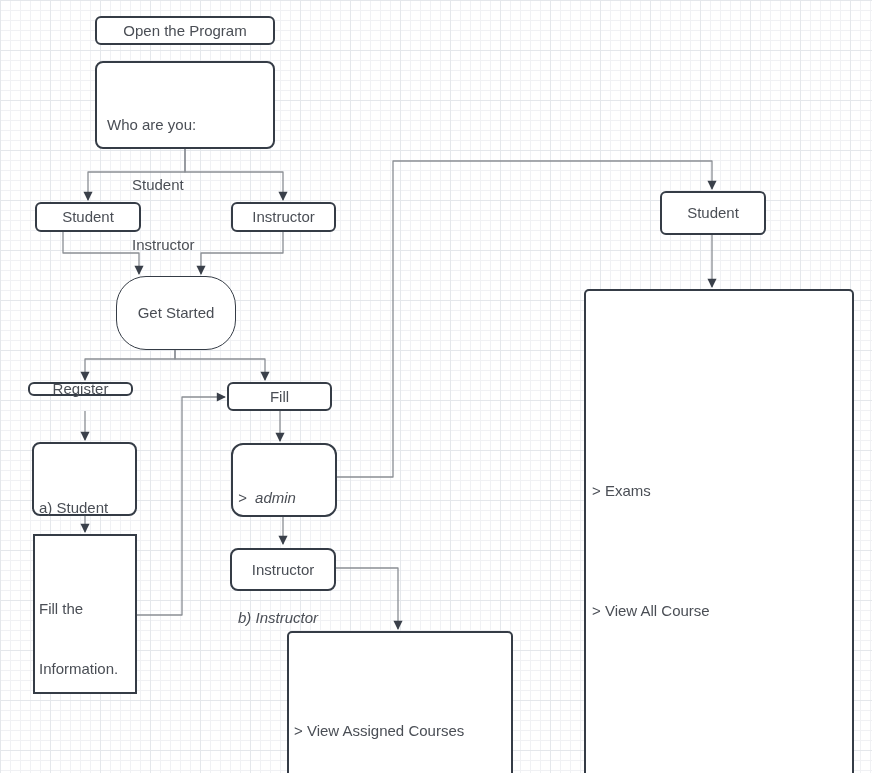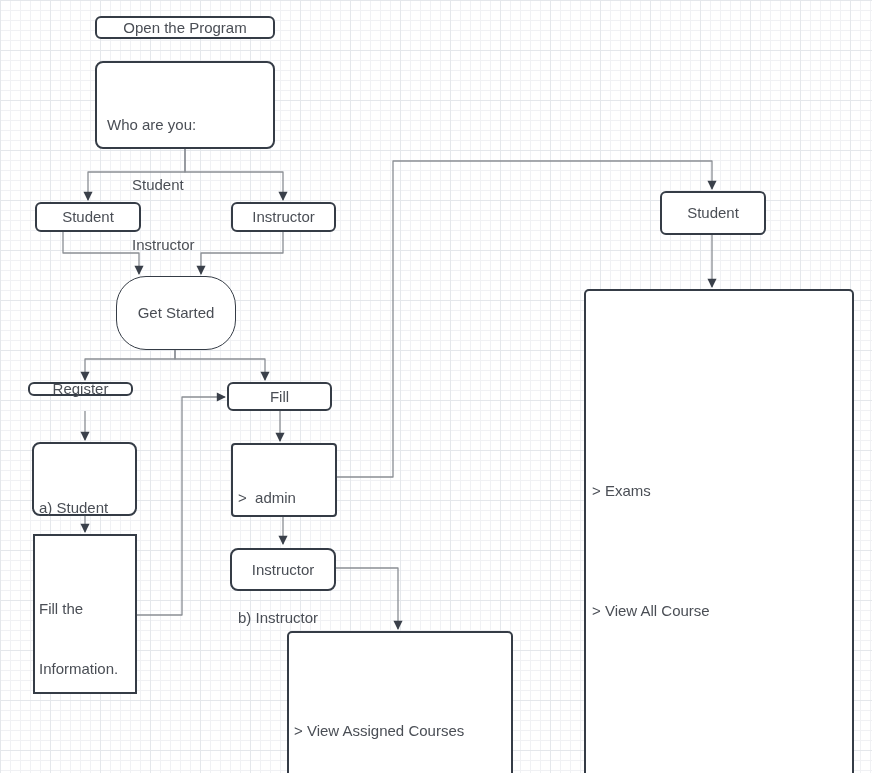--- a/index.html
+++ b/index.html
@@ -49,21 +49,21 @@
     <path d="M85 516 V532" marker-end="url(#arr)"></path>
     <path d="M137 615 H182 V397 H225" marker-end="url(#arr)"></path>
     <path d="M280 411 V441" marker-end="url(#arr)"></path>
     <path d="M283 517 V544" marker-end="url(#arr)"></path>
     <path d="M337 477 H393 V161 H712 V189" marker-end="url(#arr)"></path>
     <path d="M336 568 H398 V629" marker-end="url(#arr)"></path>
     <path d="M712 235 V287" marker-end="url(#arr)"></path>
   </g>
 </svg>
 
-<div class="node lbl" style="left:95px;top:16px;width:180px;height:23px;">
+<div class="node lbl" style="left:95px;top:16px;width:180px;height:29px;">
   <span>Open the Program</span>
 </div>
 
 <div class="node" style="left:95px;top:61px;width:180px;height:88px;padding:12px 4px 16px 10px;border-radius:8px;">
   <div class="ln">Who are you:</div>
   <div class="ln ind25">Student</div>
   <div class="ln ind25">Instructor</div>
 </div>
 
 <div class="node lbl" style="left:35px;top:202px;width:106px;height:30px;">
@@ -84,21 +84,21 @@
 
 <div class="node lbl" style="left:227px;top:382px;width:105px;height:29px;">
   <span>Fill</span>
 </div>
 
 <div class="node" style="left:32px;top:442px;width:105px;height:74px;padding:14px 3px 0 5px;border-radius:8px;">
   <div class="ln">a) Student</div>
   <div class="ln">b) Instructor</div>
 </div>
 
-<div class="node" style="left:231px;top:443px;width:106px;height:74px;padding:3px 3px 0 5px;border-radius:4px;">
+<div class="node" style="left:231px;top:443px;width:106px;height:74px;padding:3px 3px 0 5px;border-radius:12px;font-style:italic;">
   <div class="ln">&gt;  admin</div>
   <div class="ln">a) Student</div>
   <div class="ln">b) Instructor</div>
 </div>
 
 <div class="node" style="left:33px;top:534px;width:104px;height:160px;padding:23px 2px 0 4px;border-radius:0;">
   <div class="ln">Fill the</div>
   <div class="ln">Information.</div>
   <div class="g"></div>
   

